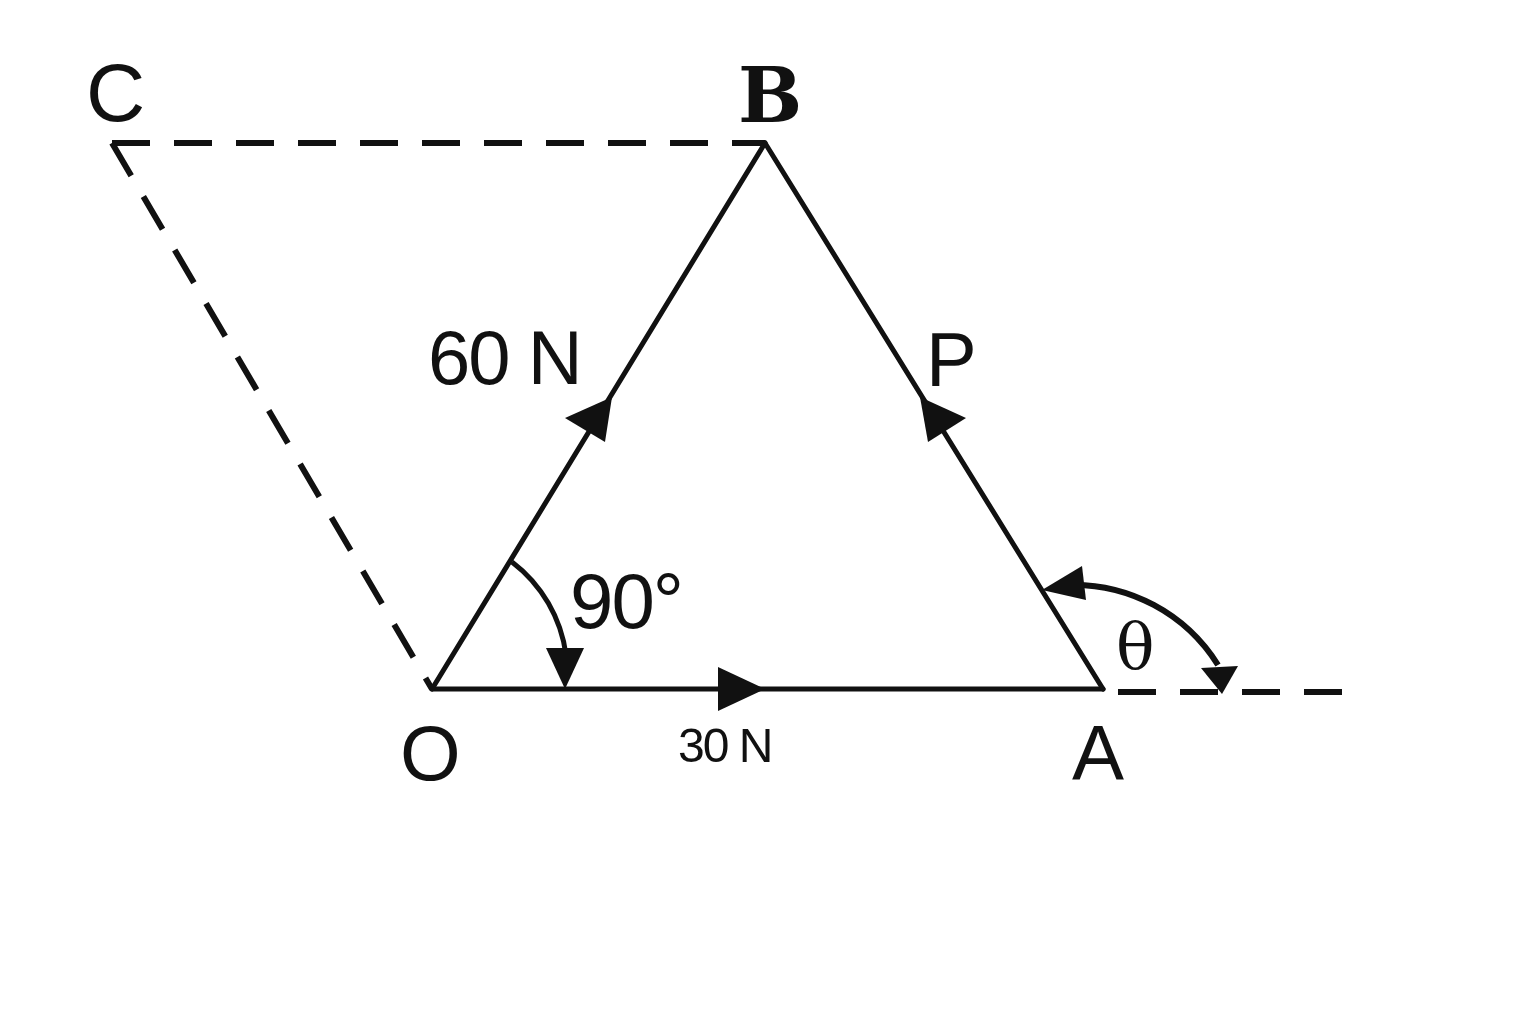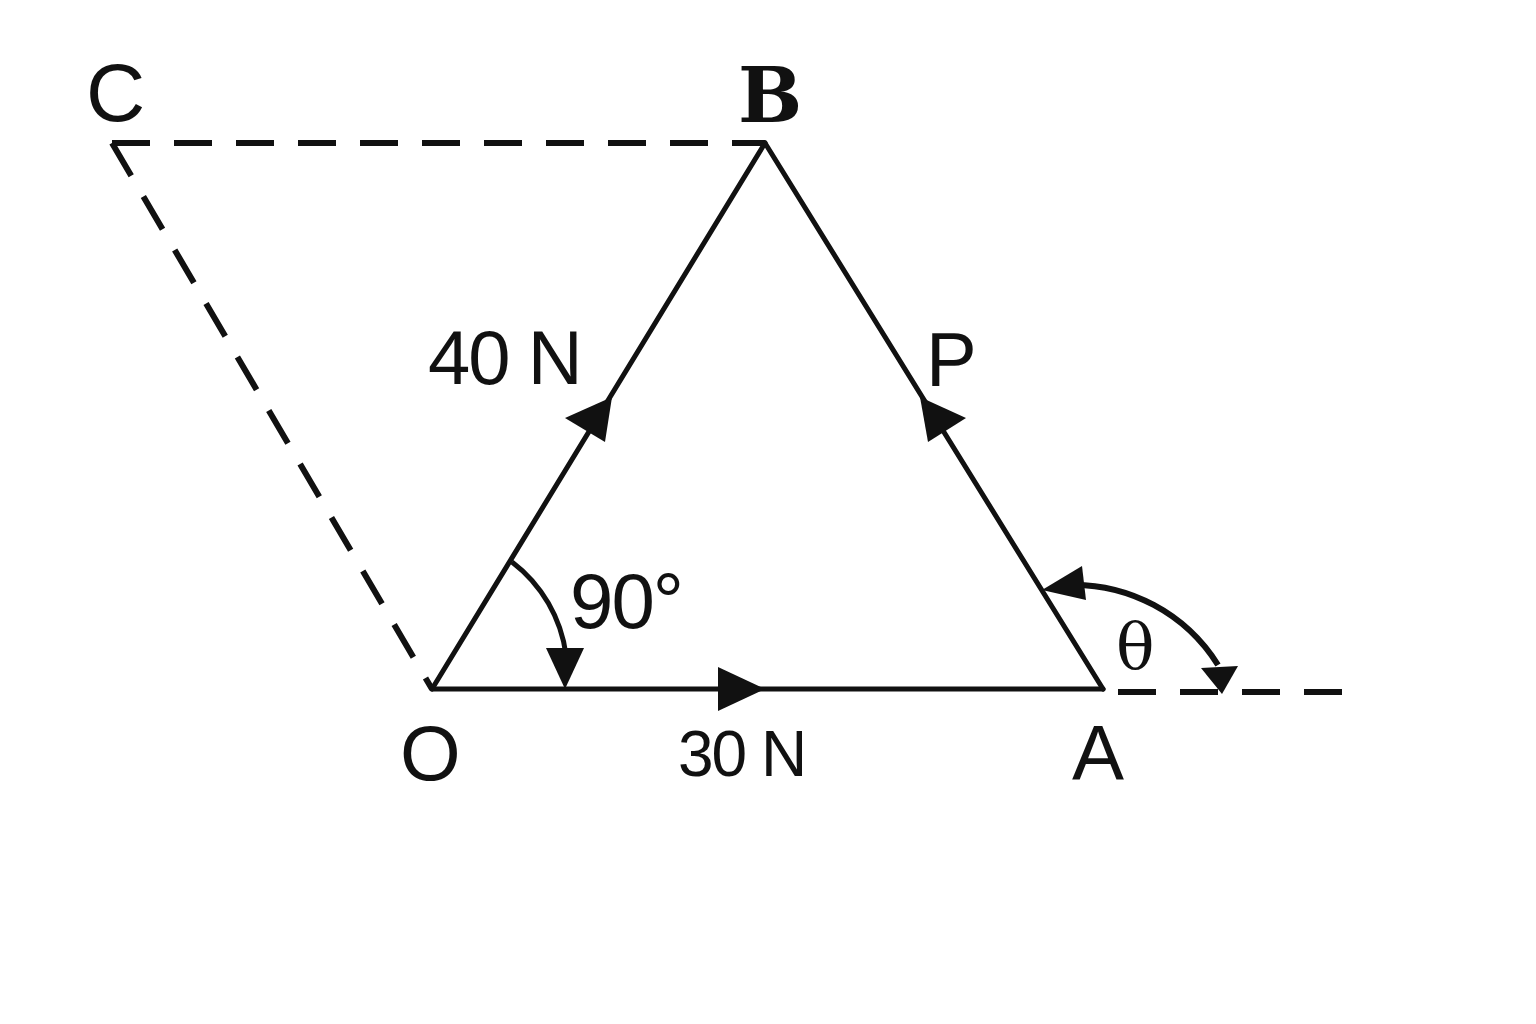--- a/index.html
+++ b/index.html
@@ -48,18 +48,18 @@
   </g>
   <polygon fill="#111111" points="1042,590 1082,566 1086,600"></polygon>
   <polygon fill="#111111" points="1222,694 1201,668 1238,666"></polygon>
 </svg>
 
 <div class="lbl sans" style="left:86px; top:52px; font-size:82px;">C</div>
 <div class="lbl serif" style="left:738px; top:58px; font-size:76px; font-weight:bold;">B</div>
 <div class="lbl sans" style="left:400px; top:714px; font-size:78px;">O</div>
 <div class="lbl sans" style="left:1072px; top:714px; font-size:78px;">A</div>
 
-<div class="lbl sans" style="left:428px; top:320px; font-size:76px; letter-spacing:-2px;">40 N</div>
+<div class="lbl sans" style="left:428px; top:320px; font-size:76px; letter-spacing:-2px;">60 N</div>
 <div class="lbl sans" style="left:926px; top:322px; font-size:76px;">P</div>
-<div class="lbl sans" style="left:678px; top:722px; font-size:64px; letter-spacing:-2px;text-align:center;">30 N</div>
+<div class="lbl sans" style="left:678px; top:722px; font-size:48px; letter-spacing:-2px;text-align:center;">30 N</div>
 
 <div class="lbl sans" style="left:570px; top:562px; font-size:78px; letter-spacing:-2px;">90°</div>
 <div class="lbl serif" style="left:1116px; top:614px; font-size:64px;">θ</div>
 
 </body></html>

